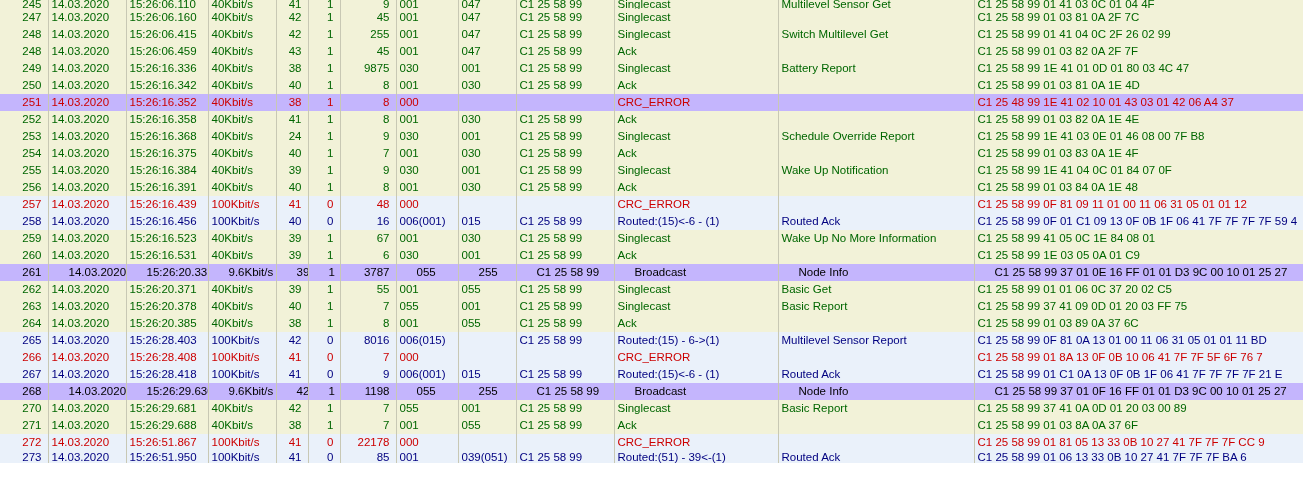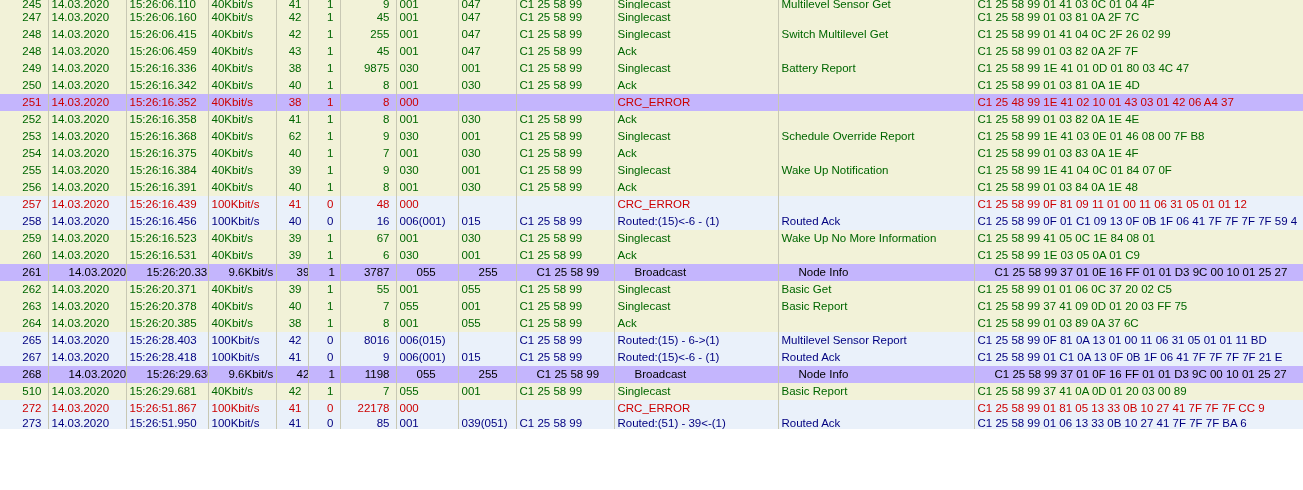--- a/index.html
+++ b/index.html
@@ -212,21 +212,21 @@
         <td class="left">C1 25 58 99</td>
         <td class="left">Ack</td>
         <td class="left"></td>
         <td class="left">C1 25 58 99 01 03 82 0A 1E 4E</td>
       </tr>
       <tr class="bg-cream tc-green">
         <td class="num">253</td>
         <td class="left">14.03.2020</td>
         <td class="left">15:26:16.368</td>
         <td class="left">40Kbit/s</td>
-        <td class="num">62</td>
+        <td class="num">24</td>
         <td class="num">1</td>
         <td class="num">9</td>
         <td class="left">030</td>
         <td class="left">001</td>
         <td class="left">C1 25 58 99</td>
         <td class="left">Singlecast</td>
         <td class="left">Schedule Override Report</td>
         <td class="left">C1 25 58 99 1E 41 03 0E 01 46 08 00 7F B8</td>
       </tr>
       <tr class="bg-cream tc-green">
@@ -402,20 +402,35 @@
         <td class="num">42</td>
         <td class="num">0</td>
         <td class="num">8016</td>
         <td class="left">006(015)</td>
         <td class="left"></td>
         <td class="left">C1 25 58 99</td>
         <td class="left">Routed:(15) - 6-&gt;(1)</td>
         <td class="left">Multilevel Sensor Report</td>
         <td class="left">C1 25 58 99 0F 81 0A 13 01 00 11 06 31 05 01 01 11 BD</td>
       </tr>
+      <tr class="bg-blue tc-red">
+        <td class="num">266</td>
+        <td class="left">14.03.2020</td>
+        <td class="left">15:26:28.408</td>
+        <td class="left">100Kbit/s</td>
+        <td class="num">41</td>
+        <td class="num">0</td>
+        <td class="num">7</td>
+        <td class="left">000</td>
+        <td class="left"></td>
+        <td class="left"></td>
+        <td class="left">CRC_ERROR</td>
+        <td class="left"></td>
+        <td class="left">C1 25 58 99 01 8A 13 0F 0B 10 06 41 7F 7F 5F 6F 76 7</td>
+      </tr>
       <tr class="bg-blue tc-navy">
         <td class="num">267</td>
         <td class="left">14.03.2020</td>
         <td class="left">15:26:28.418</td>
         <td class="left">100Kbit/s</td>
         <td class="num">41</td>
         <td class="num">0</td>
         <td class="num">9</td>
         <td class="left">006(001)</td>
         <td class="left">015</td>
@@ -433,33 +448,48 @@
         <td class="num">1</td>
         <td class="num">1198</td>
         <td class="left">055</td>
         <td class="left">255</td>
         <td class="left">C1 25 58 99</td>
         <td class="left">Broadcast</td>
         <td class="left">Node Info</td>
         <td class="left">C1 25 58 99 37 01 0F 16 FF 01 01 D3 9C 00 10 01 25 27</td>
       </tr>
       <tr class="bg-cream tc-green">
-        <td class="num">510</td>
+        <td class="num">270</td>
         <td class="left">14.03.2020</td>
         <td class="left">15:26:29.681</td>
         <td class="left">40Kbit/s</td>
         <td class="num">42</td>
         <td class="num">1</td>
         <td class="num">7</td>
         <td class="left">055</td>
         <td class="left">001</td>
         <td class="left">C1 25 58 99</td>
         <td class="left">Singlecast</td>
         <td class="left">Basic Report</td>
         <td class="left">C1 25 58 99 37 41 0A 0D 01 20 03 00 89</td>
+      </tr>
+      <tr class="bg-cream tc-green">
+        <td class="num">271</td>
+        <td class="left">14.03.2020</td>
+        <td class="left">15:26:29.688</td>
+        <td class="left">40Kbit/s</td>
+        <td class="num">38</td>
+        <td class="num">1</td>
+        <td class="num">7</td>
+        <td class="left">001</td>
+        <td class="left">055</td>
+        <td class="left">C1 25 58 99</td>
+        <td class="left">Ack</td>
+        <td class="left"></td>
+        <td class="left">C1 25 58 99 01 03 8A 0A 37 6F</td>
       </tr>
       <tr class="bg-blue tc-red">
         <td class="num">272</td>
         <td class="left">14.03.2020</td>
         <td class="left">15:26:51.867</td>
         <td class="left">100Kbit/s</td>
         <td class="num">41</td>
         <td class="num">0</td>
         <td class="num">22178</td>
         <td class="left">000</td>

